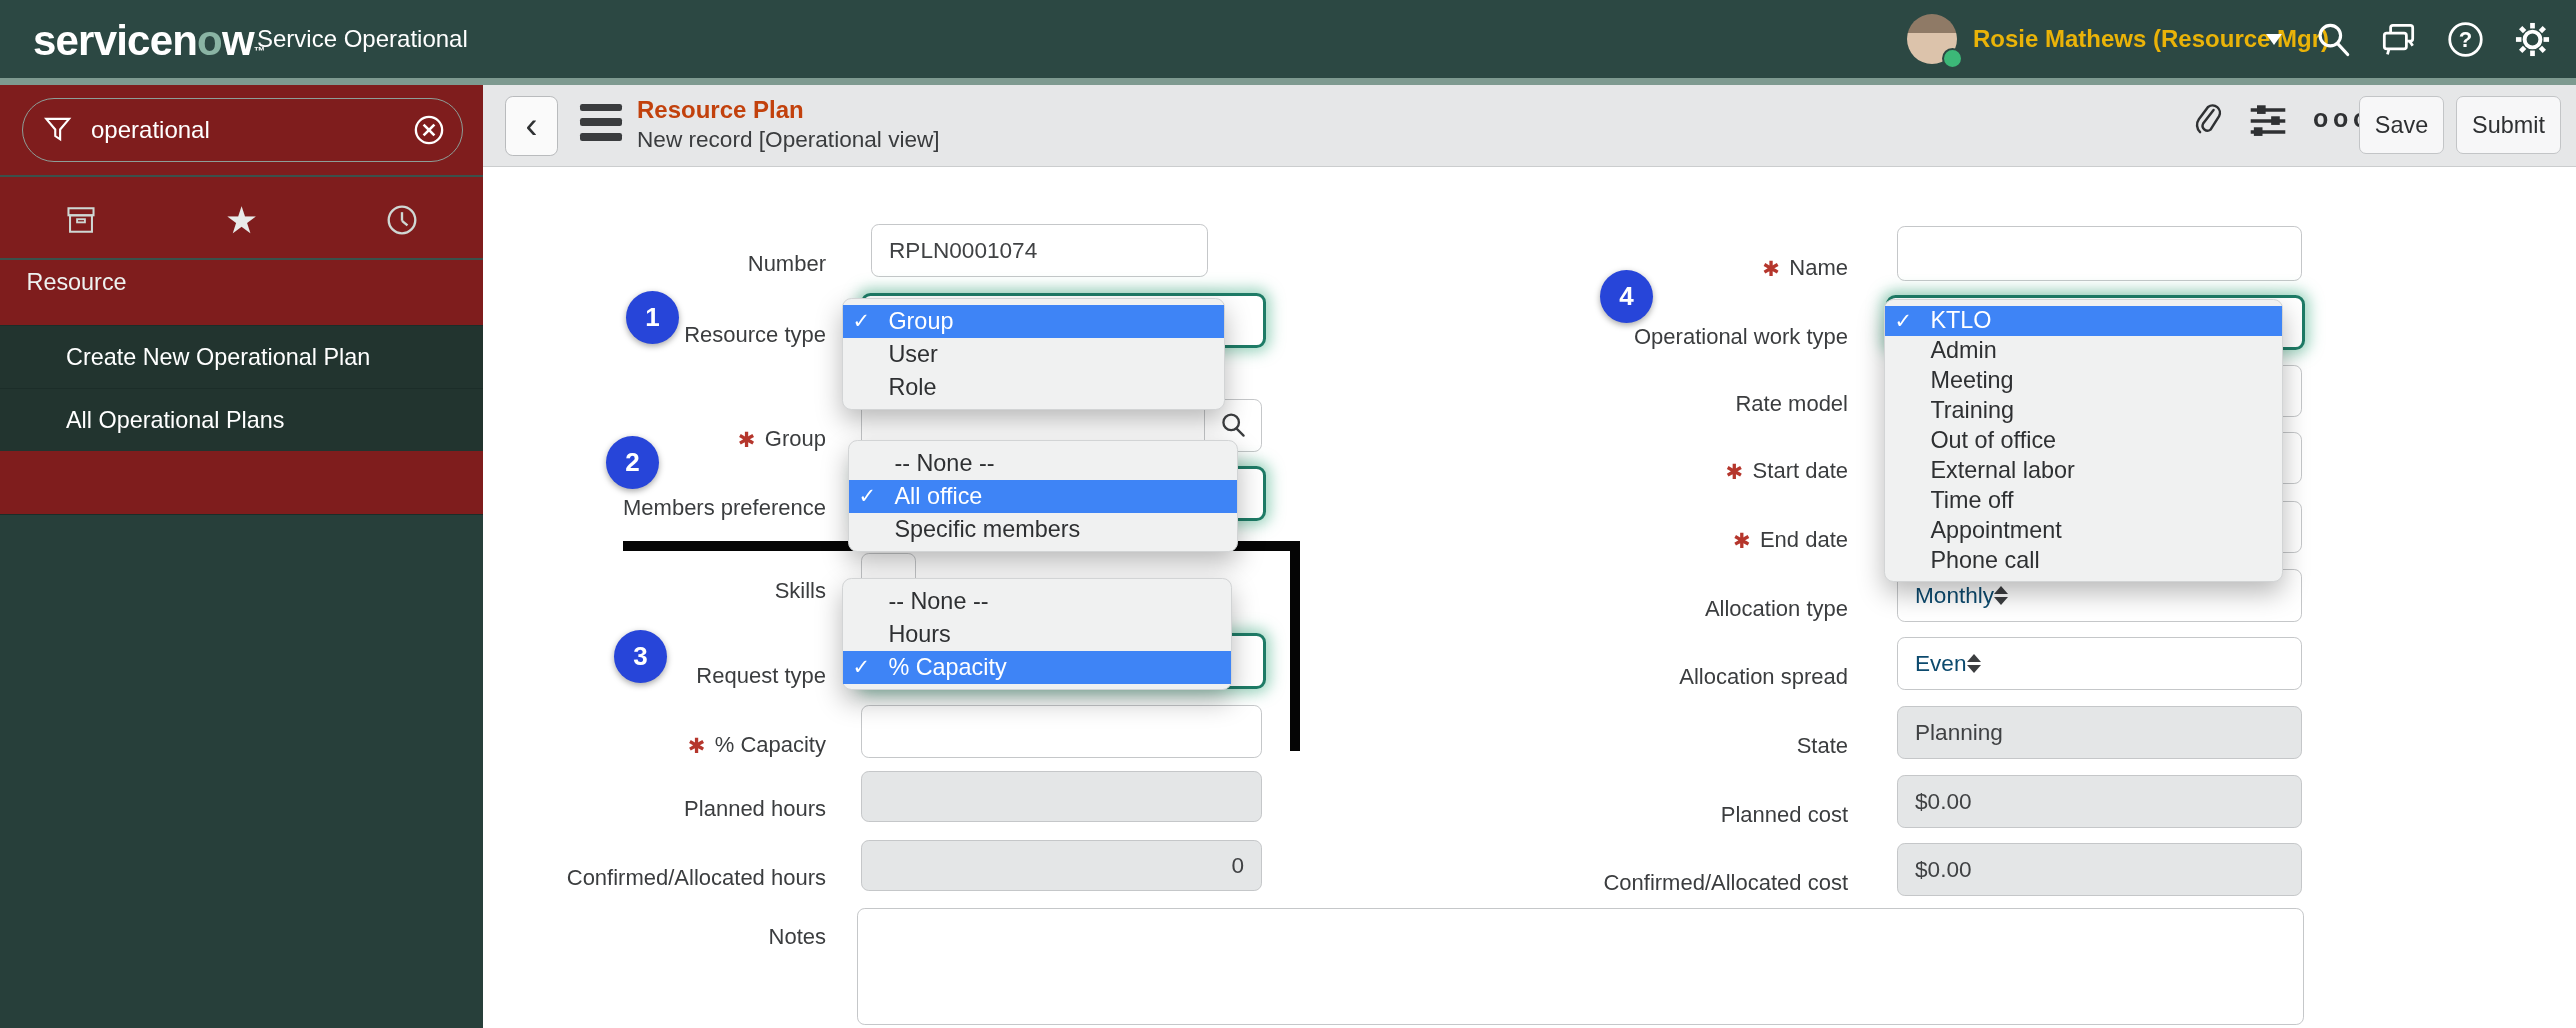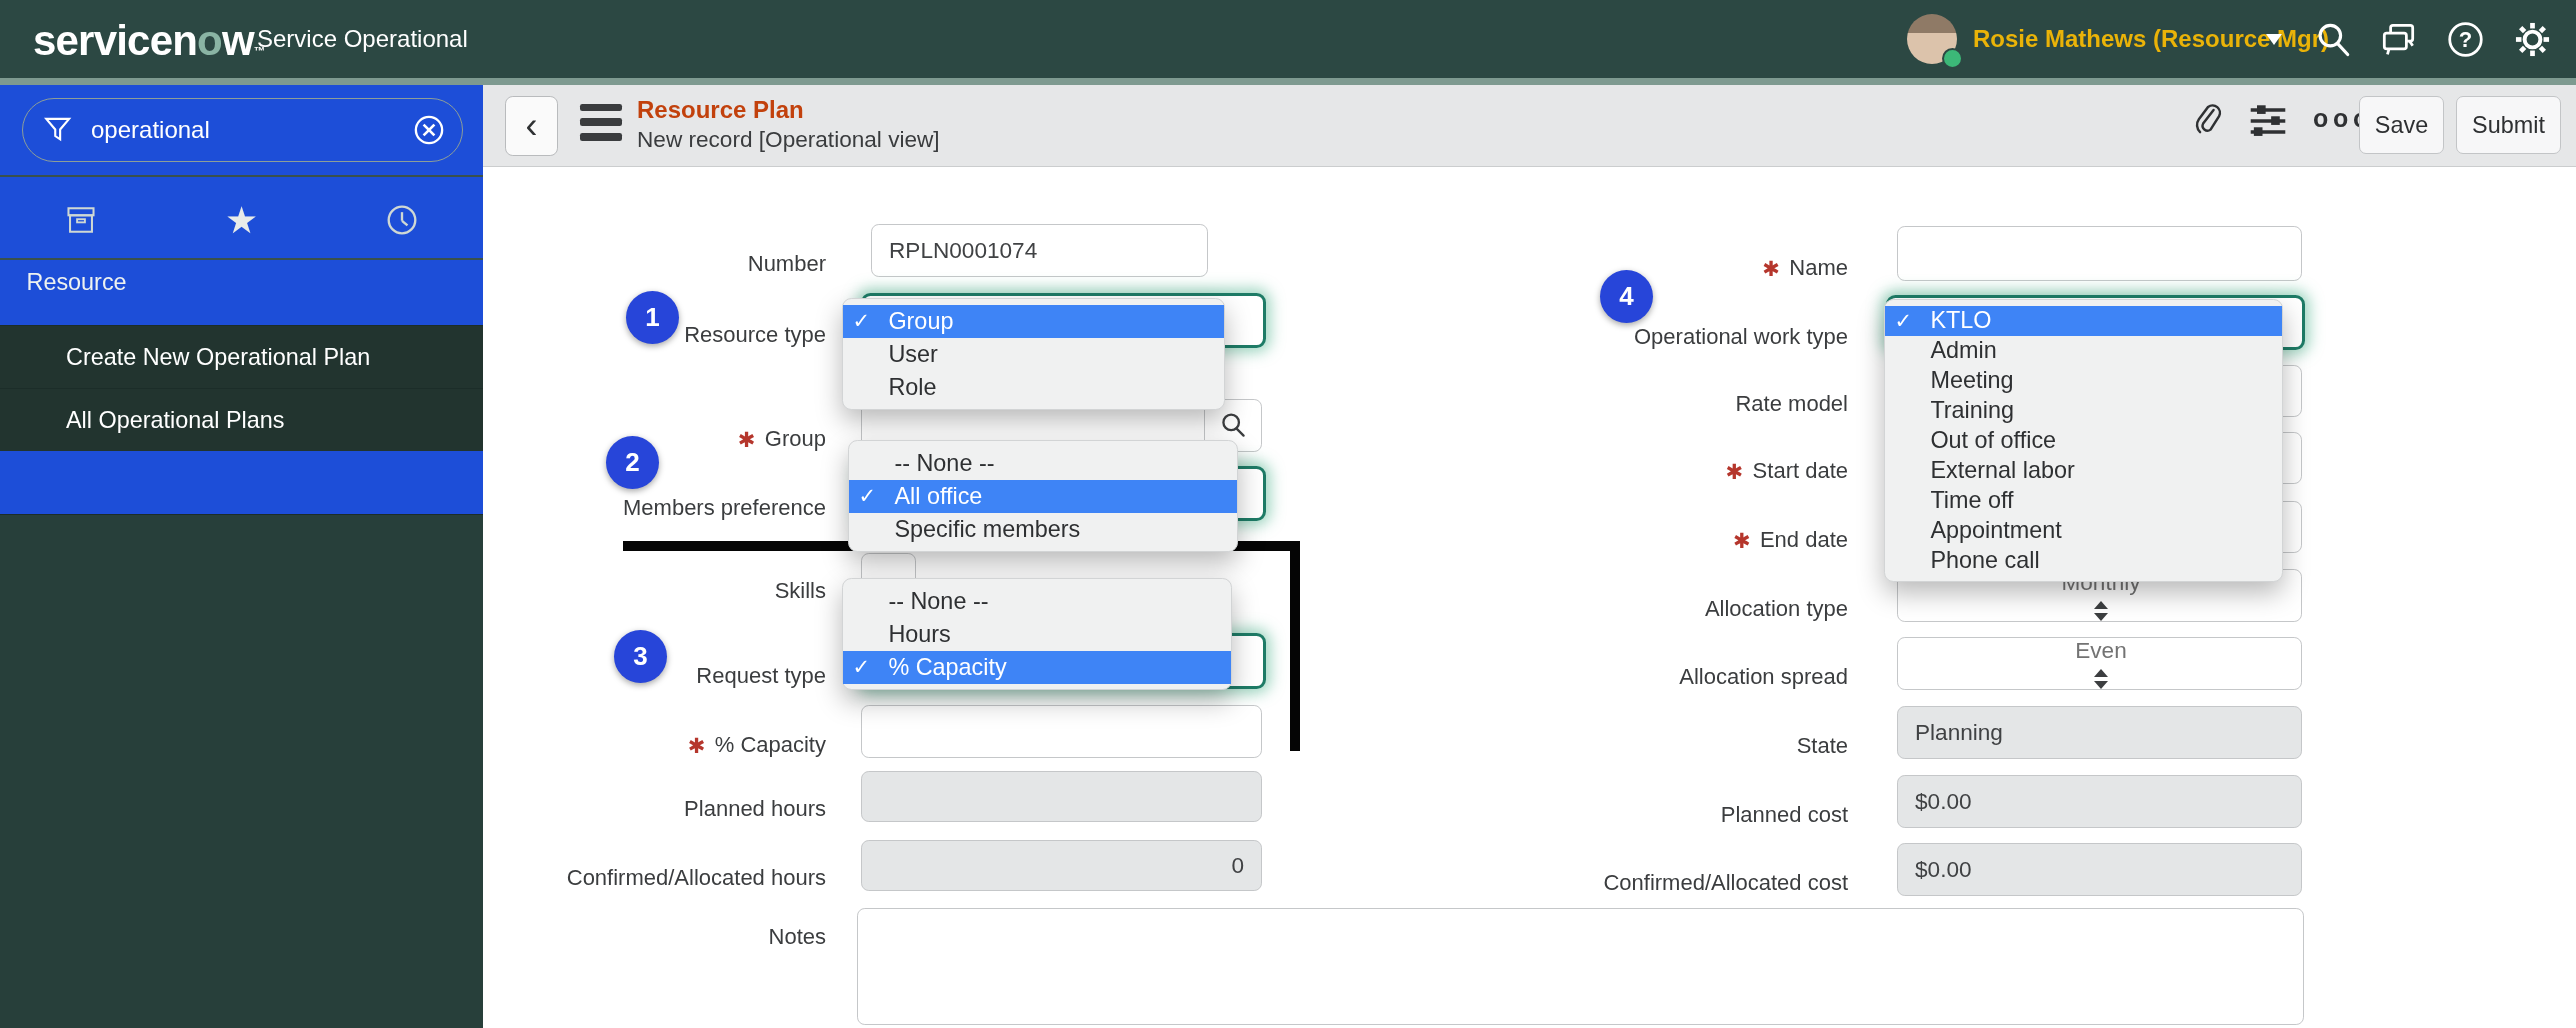--- a/index.html
+++ b/index.html
@@ -21,21 +21,21 @@
   .username{position:absolute;left:1973px;top:25px;font-size:24px;color:#eab308;font-weight:600;}
   .user-caret{position:absolute;left:2266px;top:34px;width:0;height:0;
               border-left:8.6px solid transparent;border-right:8.6px solid transparent;
               border-top:11px solid #fff;}
   .hicon{position:absolute;top:18.7px;width:41px;height:41px;}
 
   
   .sage{position:absolute;left:0;top:78px;width:2576px;height:7px;background:#7e9a90;}
 
   
-  .sidebar{position:absolute;left:0;top:85px;width:483px;height:944px;background:#1d4ed8;}
+  .sidebar{position:absolute;left:0;top:85px;width:483px;height:944px;background:#7f1d1d;}
   .sb-search{position:absolute;left:22px;top:12.5px;width:439px;height:62px;border:1.6px solid #8d9e98;
              border-radius:33px;display:flex;align-items:center;color:#fff;}
   .sb-search .q{font-size:24px;margin-left:17px;color:#fff;flex:1;}
   .sb-div{position:absolute;left:0;width:483px;height:1.6px;background:#3a514b;}
   .sb-iconrow{position:absolute;left:0;top:94px;width:483px;height:82px;display:flex;
               align-items:center;justify-content:space-around;}
   .sb-section{position:absolute;left:26.5px;top:184px;font-size:23.4px;color:#eef2f0;}
   .sb-items{position:absolute;left:0;top:240px;width:483px;}
   .sb-item{height:62px;background:#22342f;border-top:1.6px solid #1c2d29;display:flex;
            align-items:center;color:#fff;font-size:23.4px;}
@@ -65,22 +65,22 @@
   
   .lbl{position:absolute;font-size:22px;color:#3b3d3f;display:flex;align-items:flex-end;
        justify-content:flex-end;gap:9.4px;text-align:right;}
   .req{color:#b5362c;font-size:21px;}
   .input{position:absolute;background:#fff;border:1.6px solid #c5c7c9;border-radius:7.8px;
          font-size:22.6px;color:#404244;display:flex;align-items:center;padding:0 17px;
          box-sizing:border-box;}
   .input.disabled{background:#e4e6e7;}
   .input.num-right{justify-content:flex-end;}
   .sel{position:absolute;background:#fff;border:1.6px solid #c5c7c9;border-radius:7.8px;
-       font-size:22.6px;color:#737373;display:flex;align-items:center;justify-content:space-between;
-       padding:0 14px 0 17px;box-sizing:border-box;flex-direction:column;}
+       font-size:22.6px;color:#0c4a6e;display:flex;align-items:center;
+       padding:0 14px 0 17px;box-sizing:border-box;}
   .sel.focused{border:3.1px solid #1e7b66;border-radius:9.4px;
                box-shadow:0 0 14px 4.7px rgba(70,175,135,.5);}
   .stepper{display:flex;flex-direction:column;gap:3.9px;align-items:center;}
   .stepper .up{width:0;height:0;border-left:7px solid transparent;border-right:7px solid transparent;
                border-bottom:8.6px solid #3c3e40;}
   .stepper .dn{width:0;height:0;border-left:7px solid transparent;border-right:7px solid transparent;
                border-top:8.6px solid #3c3e40;}
   .ref{padding:0;}
   .ref .refval{flex:1;height:100%;}
   .ref .refbtn{width:56px;height:100%;border-left:1.6px solid #c5c7c9;display:flex;

